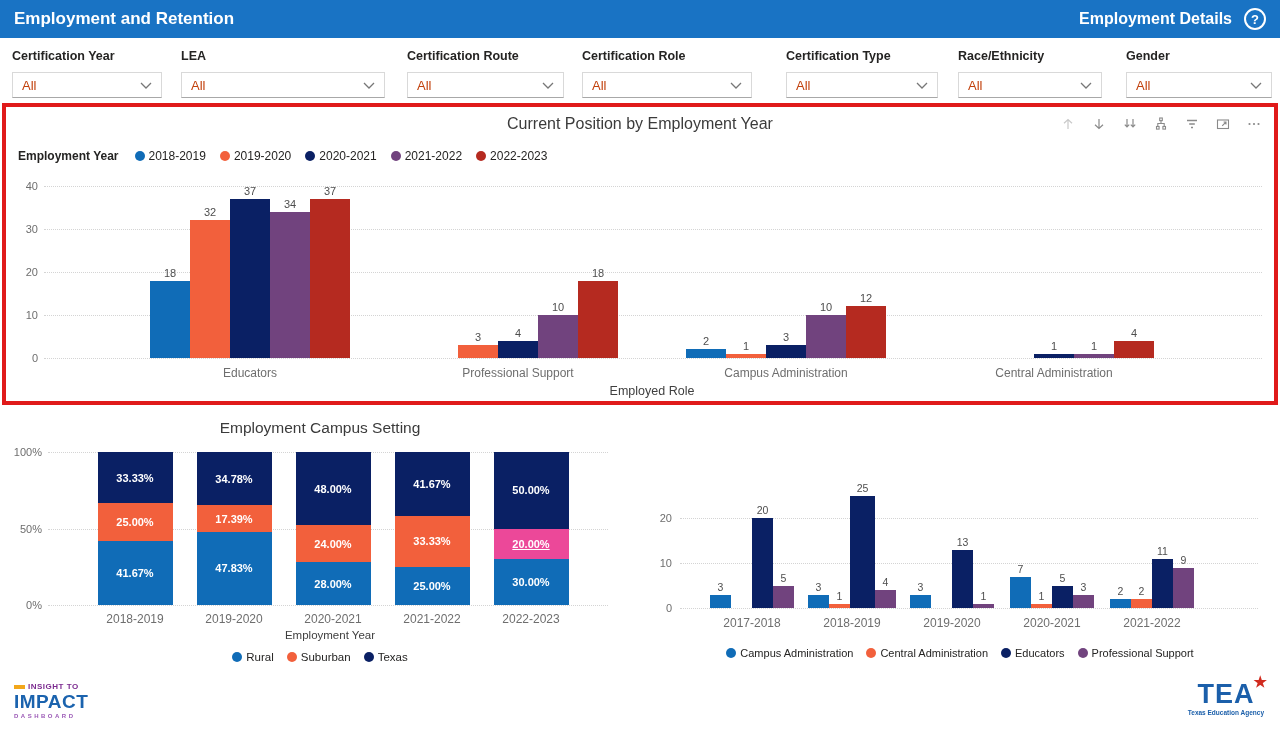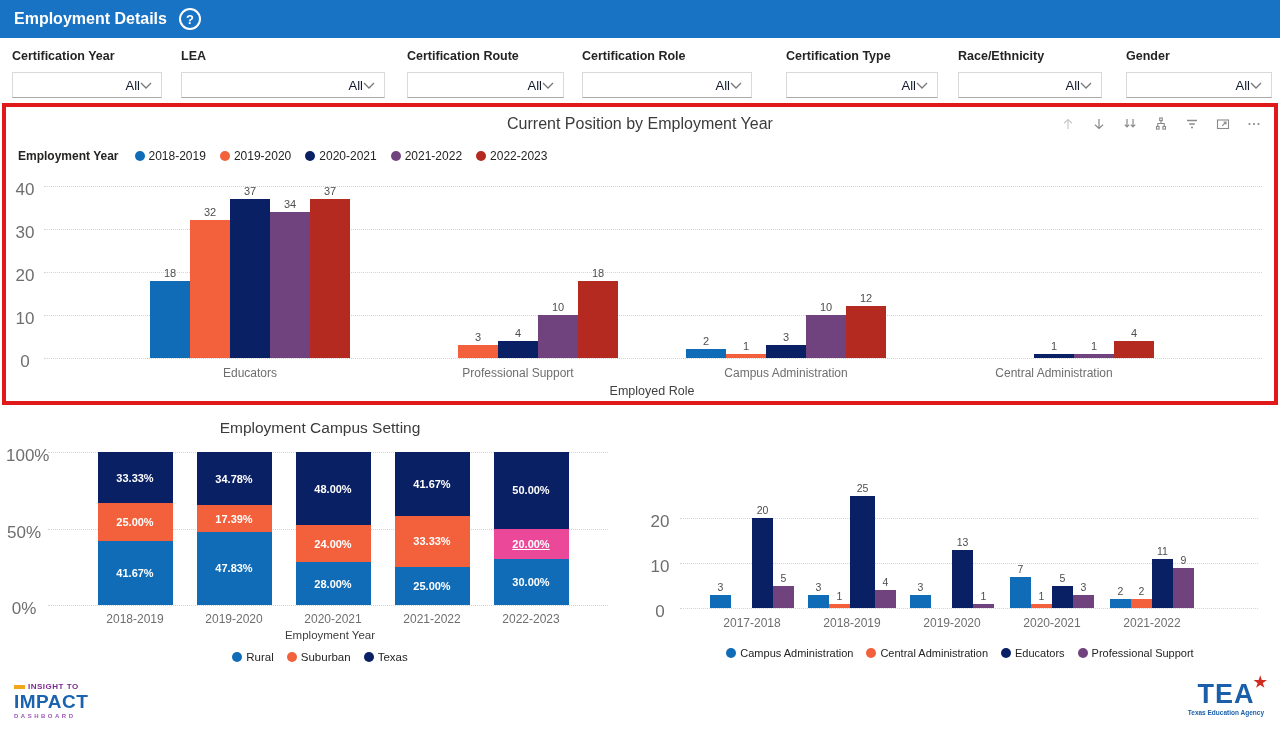--- a/index.html
+++ b/index.html
@@ -10,22 +10,22 @@
          display:flex; align-items:center; justify-content:space-between; padding:0 14px; color:#fff; }
   .hdr-title { font-size:17px; font-weight:bold; }
   .hdr-right { display:flex; align-items:center; gap:12px; }
   .hdr-page { font-size:16px; font-weight:bold; }
   .qicon { width:22px; height:22px; border:2px solid #fff; border-radius:50%;
            display:flex; align-items:center; justify-content:center; font-weight:bold; font-size:13px; cursor:pointer; }
 
   .filter { position:absolute; top:49px; }
   .flabel { font-size:12.5px; font-weight:bold; color:#252423; margin-bottom:9px; }
   .fdrop { height:26px; background:#fff; border:1px solid #d9d9d9; border-bottom-color:#a8a8a8;
-           display:flex; align-items:center; justify-content:flex-end; padding:0 9px;
-           font-size:13px; color:#0f172a; cursor:pointer; }
+           display:flex; align-items:center; justify-content:space-between; padding:0 9px;
+           font-size:13px; color:#c2410c; cursor:pointer; }
 
   .panel { position:absolute; background:#fff; }
   #panel-main { left:2px; top:103px; width:1276px; height:302px; border:4px solid #E01A1A; }
   #panel-bl { left:0; top:408px; width:640px; height:267px; }
   #panel-br { left:640px; top:408px; width:640px; height:267px; }
 
   .ctitle { position:absolute; left:0; width:100%; text-align:center; font-size:16px; color:#3b3b3b; }
   #panel-main .ctitle { top:8px; }
   #panel-bl .ctitle, #panel-br .ctitle { top:11px; font-size:15.5px; }
 
@@ -34,21 +34,21 @@
 
   .legend-main { position:absolute; top:42px; left:12px; display:flex; align-items:center; gap:14px;
                  font-size:12px; color:#252423; }
   .legend-main .ltitle { font-weight:bold; margin-right:2px; }
   .legend { position:absolute; display:flex; justify-content:center; align-items:center; gap:13px;
             left:0; width:100%; font-size:11.5px; color:#252423; }
   .litem { display:inline-flex; align-items:center; cursor:pointer; }
   .ldot { width:10px; height:10px; border-radius:50%; display:inline-block; margin-right:4px; flex:none; }
 
   .gridline { position:absolute; border-top:1px dotted #d4d4d4; height:0; }
-  .ytick { position:absolute; font-size:17px; color:#6e6e6e; text-align:center; }
+  .ytick { position:absolute; font-size:11px; color:#6e6e6e; text-align:right; }
   .xlabel { position:absolute; font-size:12px; color:#6e6e6e; transform:translateX(-50%); white-space:nowrap; }
   .axtitle { position:absolute; font-size:12.5px; color:#3f3f3f; transform:translateX(-50%); white-space:nowrap; }
 
   .bargroup { position:absolute; display:flex; align-items:flex-end; justify-content:center; }
   .slot { position:relative; height:100%; display:flex; align-items:flex-end; flex:none; }
   .bar { width:100%; }
   .dlabel { position:absolute; left:50%; transform:translateX(-50%); font-size:11px; color:#4e4e4e; white-space:nowrap; }
   #panel-br .dlabel { font-size:10.5px; }
 
   .stackbar { position:absolute; display:flex; flex-direction:column-reverse; }
@@ -64,20 +64,21 @@
 
   #tea-logo { position:absolute; right:16px; top:681px; text-align:center; }
   .tea-acro { font-size:27px; font-weight:bold; color:#1B5FAA; letter-spacing:1px; position:relative; line-height:1; }
   .tea-star { position:absolute; top:-7px; right:-4px; color:#D12B1F; font-size:15px; }
   .tea-sub { font-size:6.5px; color:#1B5FAA; font-weight:bold; margin-top:1px; }
 </style>
 </head>
 <body>
 
 <div class="hdr">
+  <span class="hdr-title">Employment and Retention</span>
   <span class="hdr-right">
     <span class="hdr-page">Employment Details</span>
     <span class="qicon">?</span>
   </span>
 </div>
 
 <div id="filters">
     <div class="filter" style="left: 12px; width: 150px;">
       <div class="flabel">Certification Year</div>
       <div class="fdrop">

